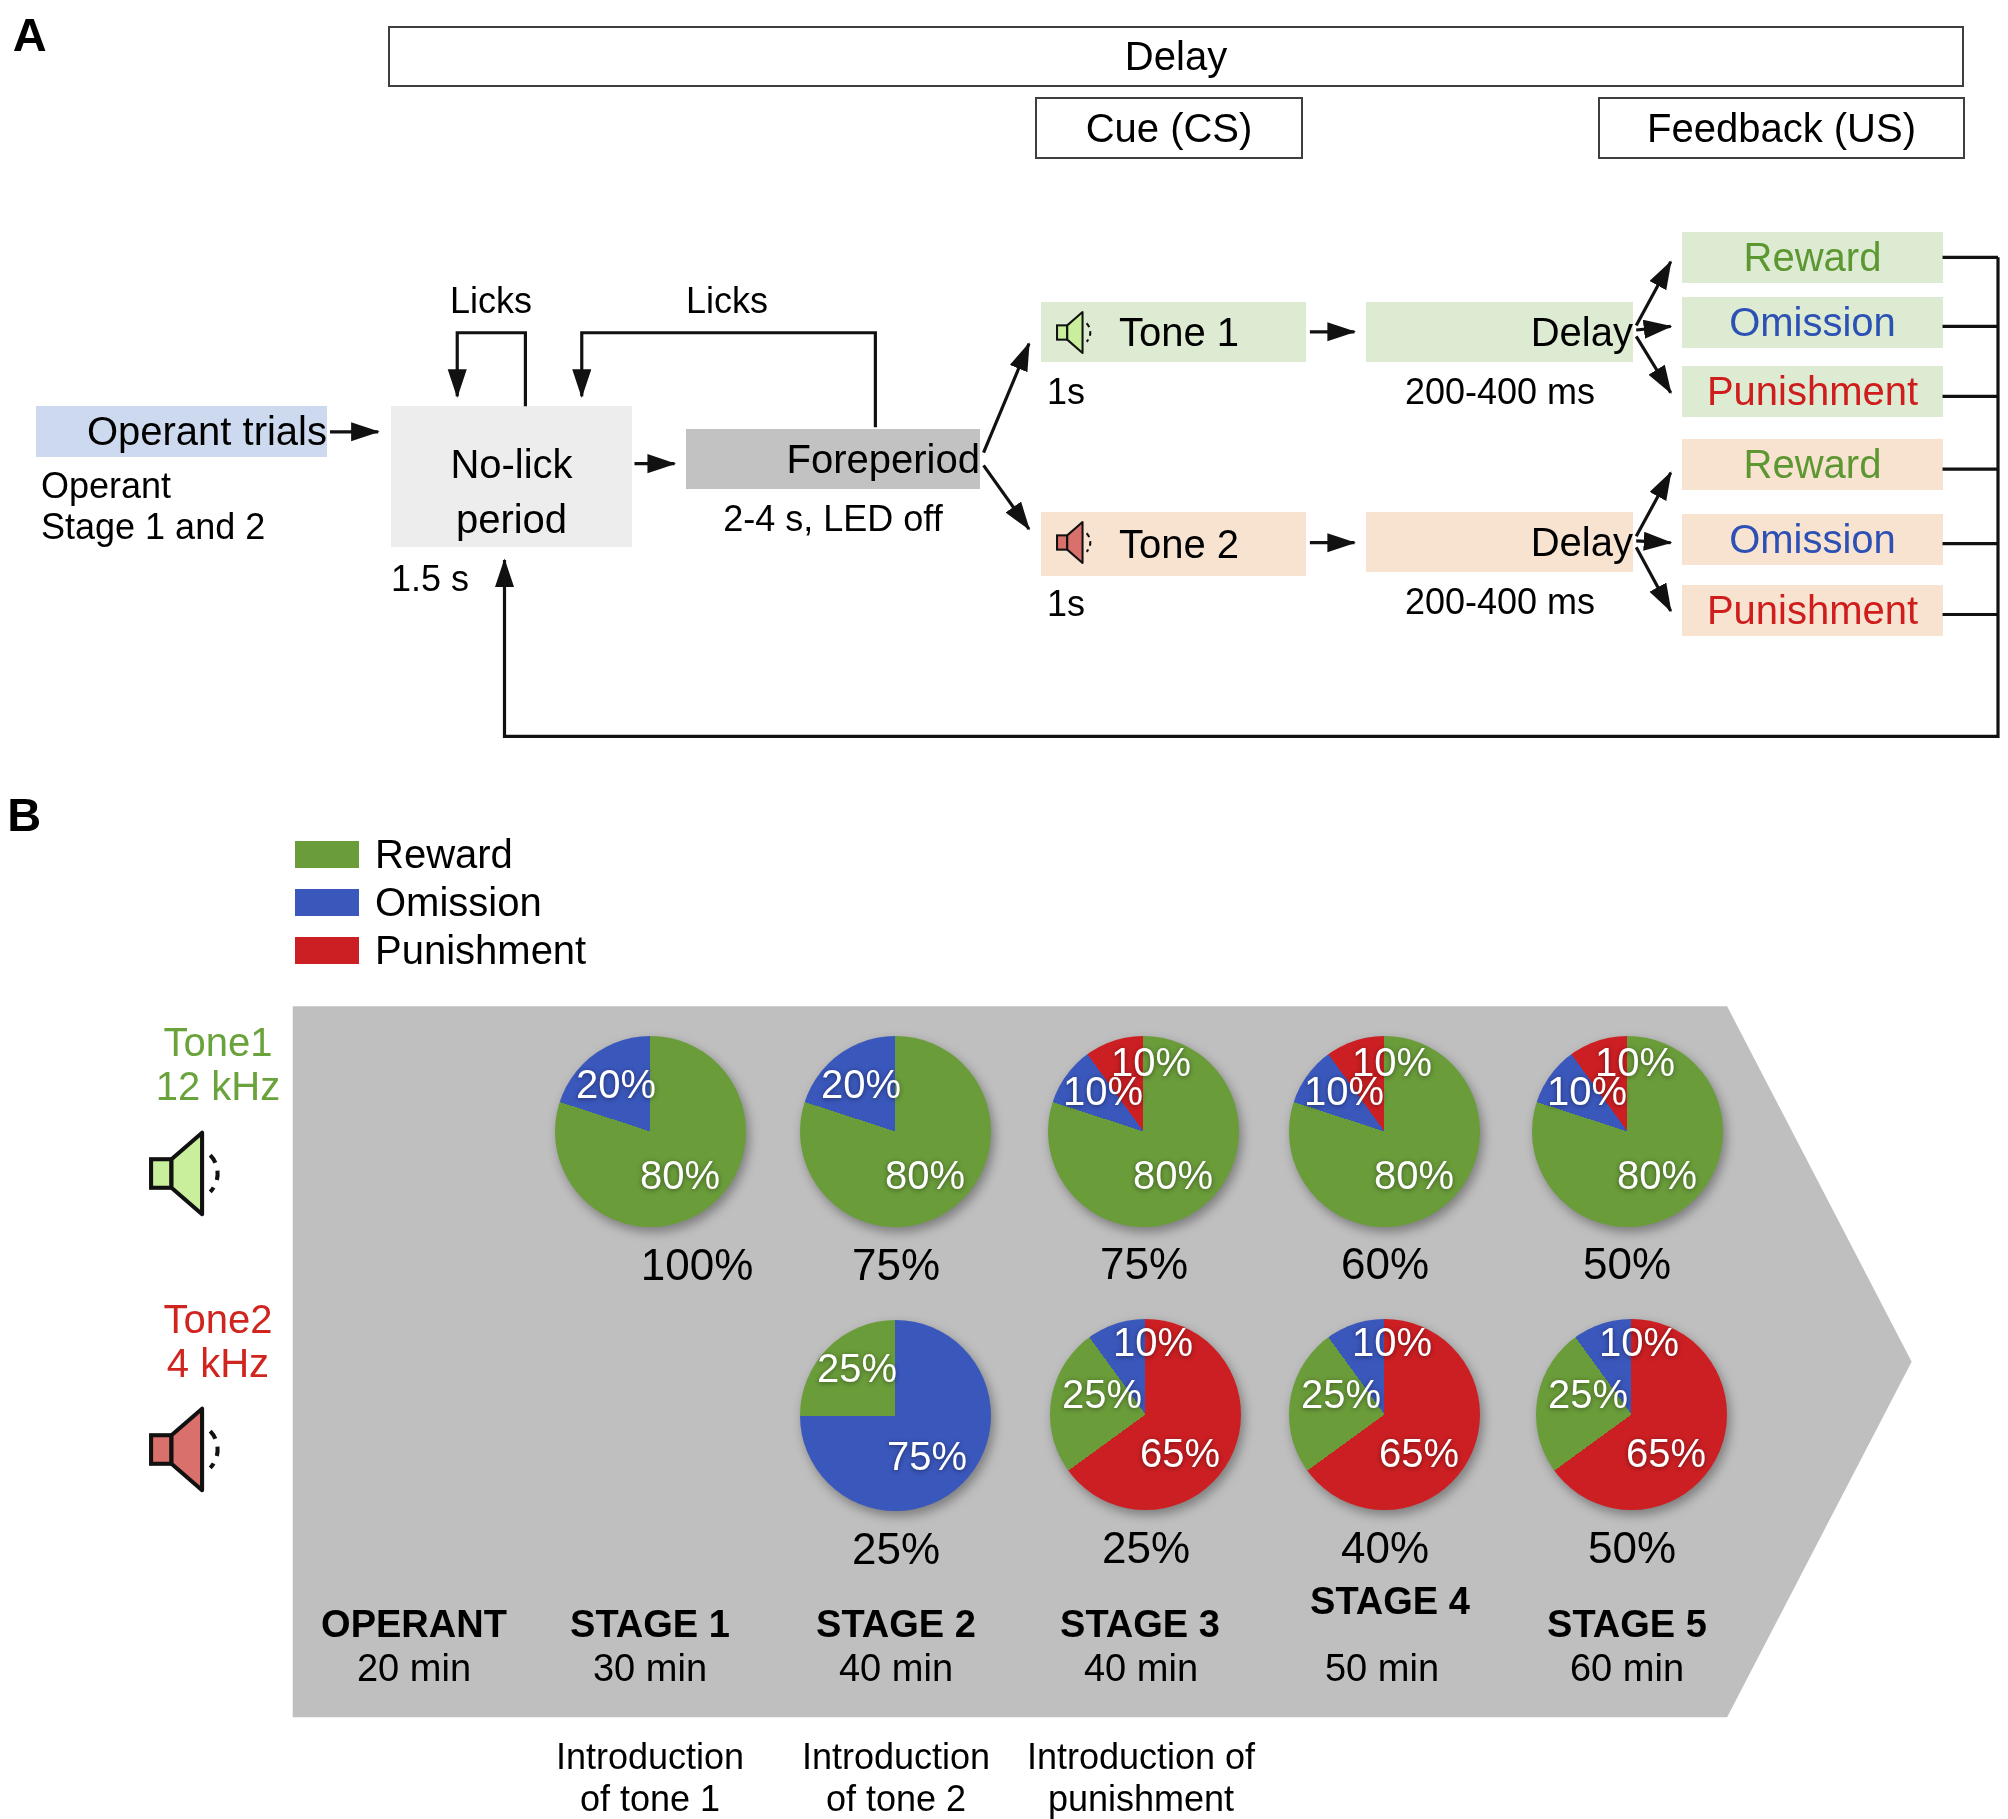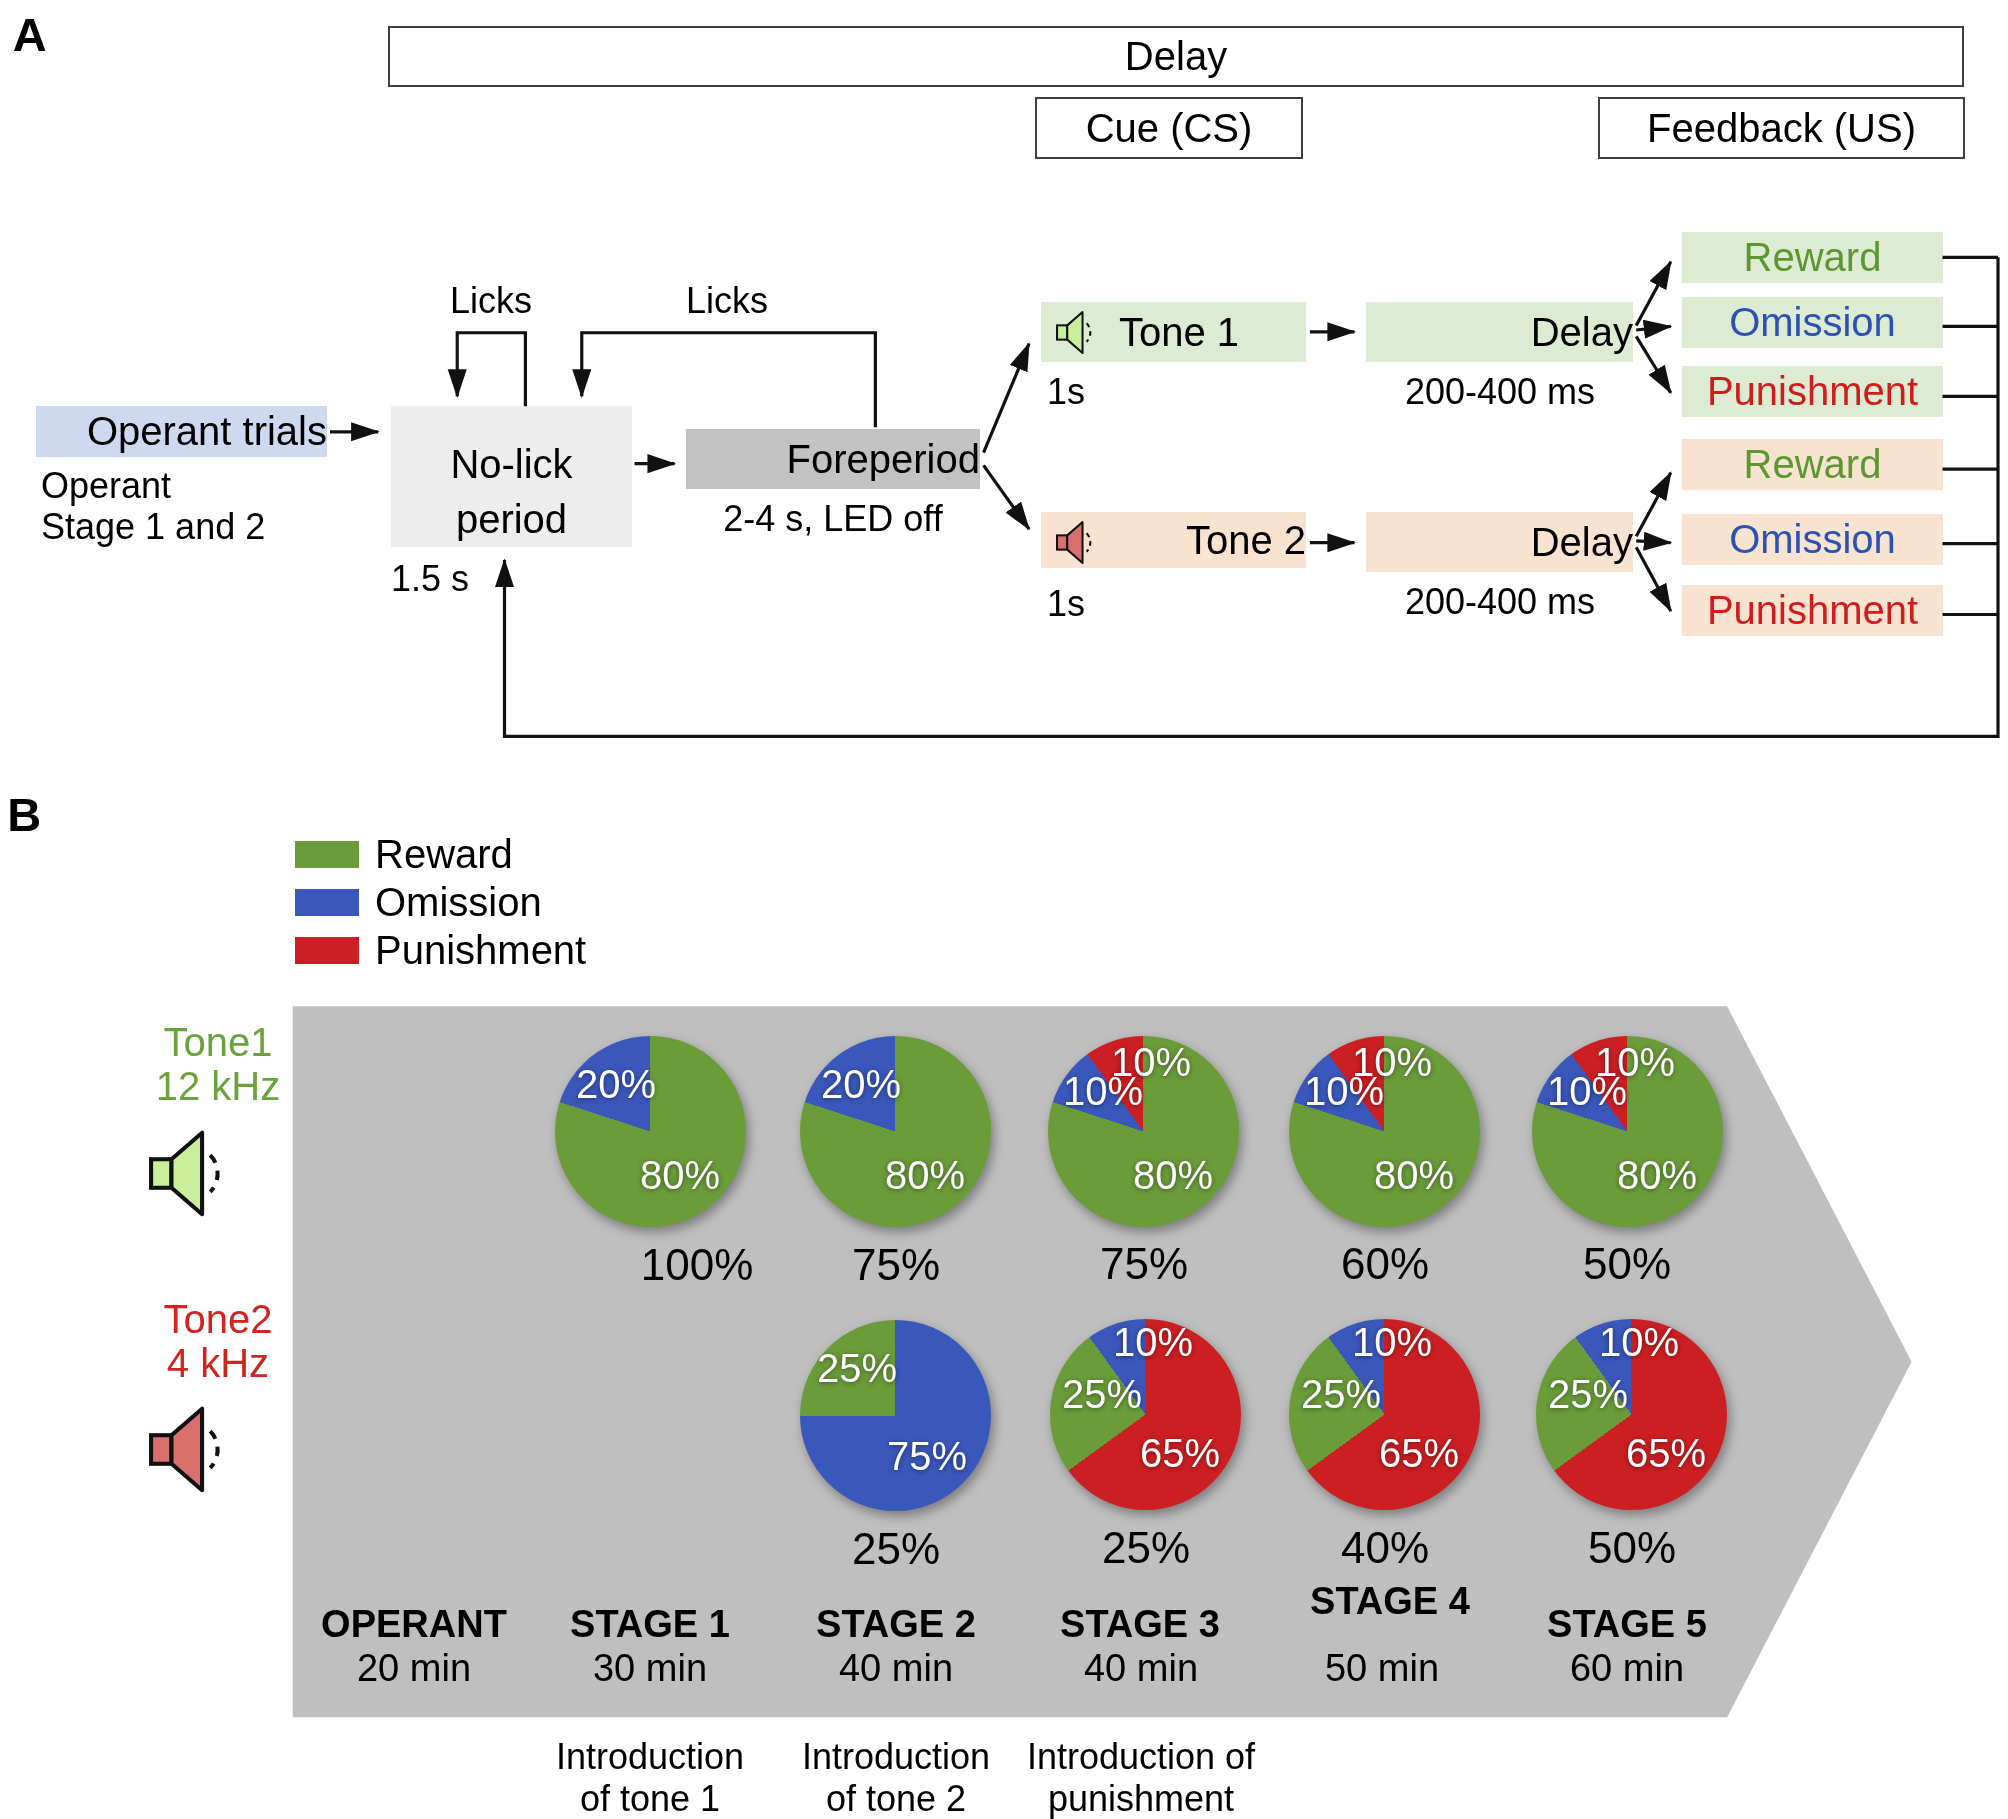--- a/index.html
+++ b/index.html
@@ -74,21 +74,21 @@
         </svg>
       </span>
     <span style="margin-left:78px;">Tone 1</span>
   </div>
   <div class="abs sub-label" style="left:1047px;top:371px;">1s</div>
   <div class="abs flow-box" style="left:1366px;top:302px;width:267px;height:60px;background:#dcebd2;">
     <span>Delay</span>
   </div>
   <div class="abs sub-label center-x" style="left:1500px;top:371px;">200-400 ms</div>
 
-  <div class="abs flow-box" style="left:1041px;top:512px;width:265px;height:56px;background:#f7e3d0;justify-content:flex-end;">
+  <div class="abs flow-box" style="left:1041px;top:512px;width:265px;height:64px;background:#f7e3d0;justify-content:flex-start;">
     <span class="abs" style="left:12.7px;top:4.5px;width:53px;height:51px;">
         <svg class="spk" viewBox="0 0 100 100">
           <rect x="4" y="36" width="20" height="28" fill="#d9706c" stroke="#111" stroke-width="4"></rect>
           <polygon points="24,36 54,10 54,90 24,64" fill="#d9706c" stroke="#111" stroke-width="4" stroke-linejoin="round"></polygon>
           <path d="M62,32 A26,26 0 0 1 62,68" fill="none" stroke="#111" stroke-width="4" stroke-dasharray="9 8"></path>
         </svg>
       </span>
     <span style="margin-left:78px;">Tone 2</span>
   </div>
   <div class="abs sub-label" style="left:1047px;top:583px;">1s</div>

